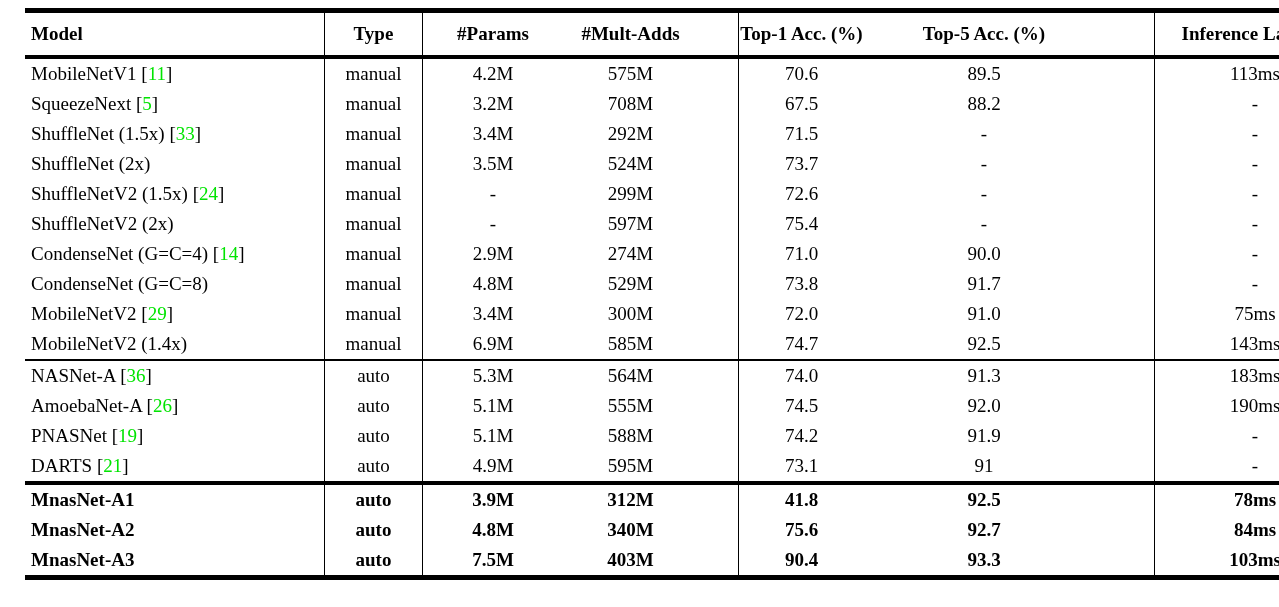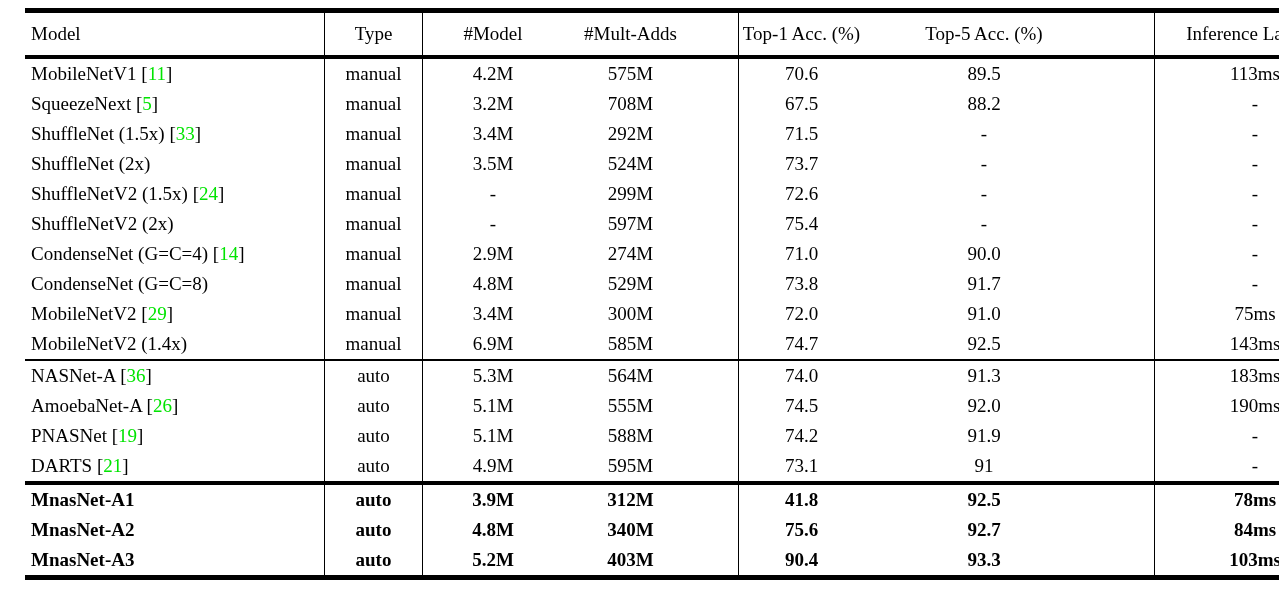--- a/index.html
+++ b/index.html
@@ -33,21 +33,21 @@
     font-size: 19px;
     font-weight: normal;
     text-align: center;
     vertical-align: middle;
     height: 30px;
     padding: 0;
     line-height: 1.05;
     white-space: nowrap;
     overflow: hidden;
   }
-  thead th { height: 42px; }
+  thead th { height: 42px; font-weight: bold; }
   
   .c0 { width: 293px; text-align: left; padding-left: 6px; }
   .c1 { width: 97px; }
   .c2 { width: 140px; }
   .c3 { width: 135px; padding-right: 40px; }
   .c4 { width: 125px; }
   .c5 { width: 240px; padding-right: 50px; }
   .c6 { width: 200px; }
   
   .c0, .c1, .c3, .c5 { border-right: 1.5px solid #000; }
@@ -56,21 +56,21 @@
 </style>
 </head>
 <body>
 
 <div class="table-wrap">
   <table>
     <thead>
       <tr>
           <th class="c0">Model</th>
           <th class="c1">Type</th>
-          <th class="c2">#Model</th>
+          <th class="c2">#Params</th>
           <th class="c3">#Mult-Adds</th>
           <th class="c4">Top-1 Acc. (%)</th>
           <th class="c5">Top-5 Acc. (%)</th>
           <th class="c6">Inference Latency</th>
         </tr>
     </thead>
   <tbody class="sep-thin">
         <tr>
           <td class="c0"><span>MobileNetV1</span> [<span class="ref">11</span>]</td>
           <td class="c1">manual</td>
@@ -215,21 +215,21 @@
           <td class="c1">auto</td>
           <td class="c2">4.8M</td>
           <td class="c3">340M</td>
           <td class="c4">75.6</td>
           <td class="c5">92.7</td>
           <td class="c6">84ms</td>
         </tr>
         <tr>
           <td class="c0"><span>MnasNet-A3</span></td>
           <td class="c1">auto</td>
-          <td class="c2">5.2M</td>
+          <td class="c2">7.5M</td>
           <td class="c3">403M</td>
           <td class="c4">90.4</td>
           <td class="c5">93.3</td>
           <td class="c6">103ms</td>
         </tr>
       </tbody>
     </table>
 </div>
 
 </body></html>

